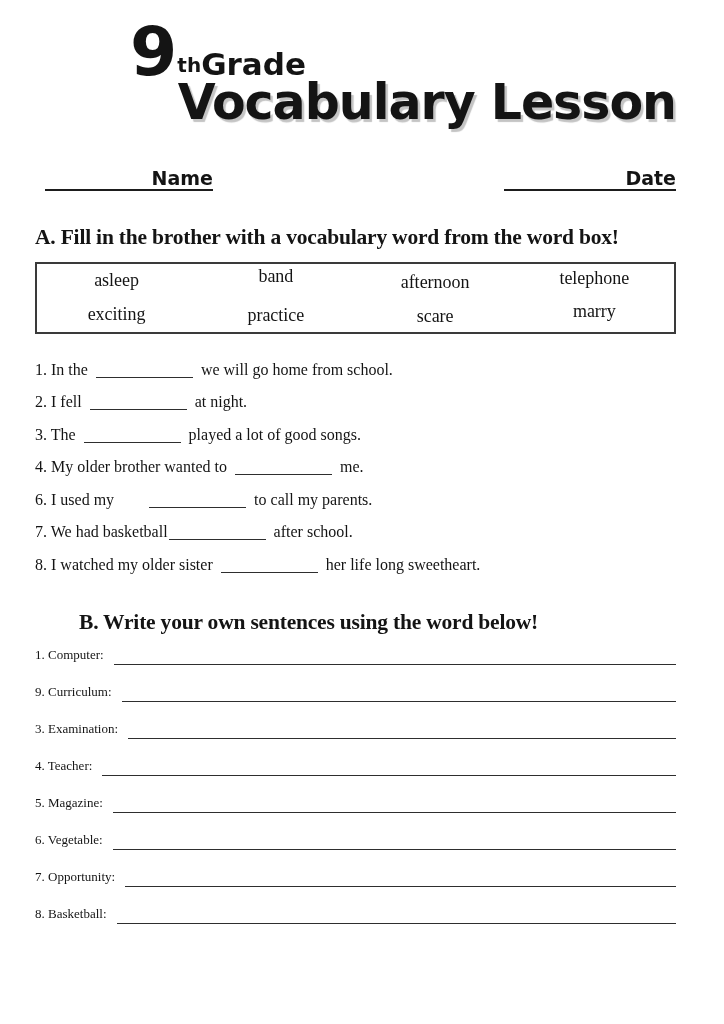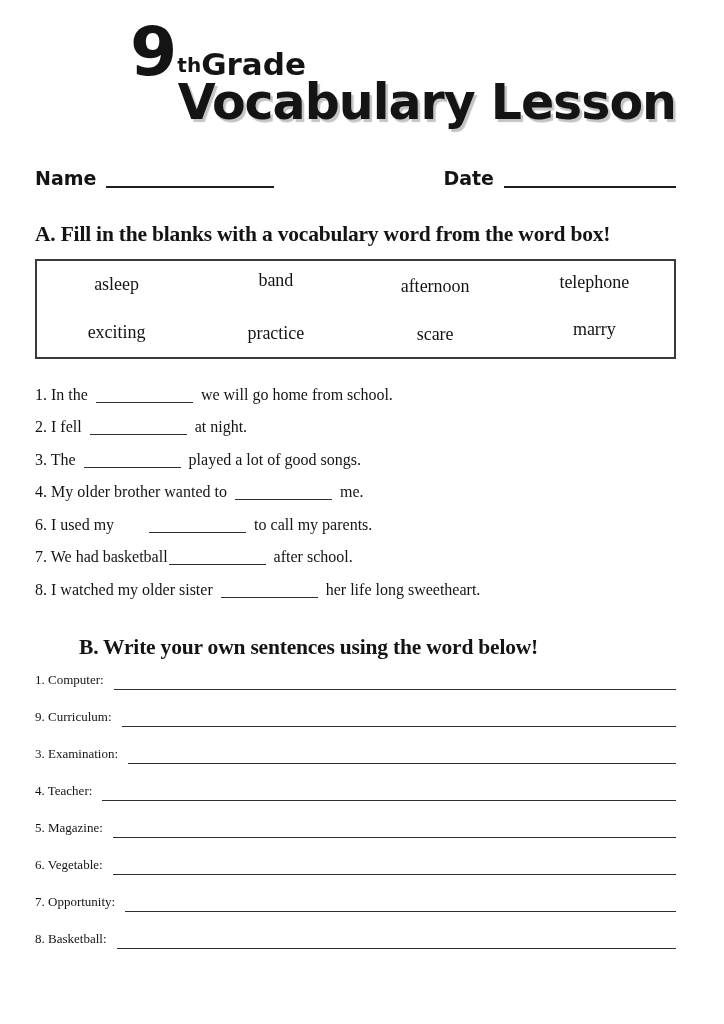--- a/index.html
+++ b/index.html
@@ -36,35 +36,35 @@
     white-space: nowrap;
   }
 
   
   .name-row {
     display: flex; justify-content: space-between;
     margin-top: 36px;
     font-family: "DejaVu Sans", sans-serif;
     font-weight: bold; font-size: 19px;
   }
-  .field { display: flex; align-items: flex-end; }
+  .field { display: flex; align-items: flex-end; flex-direction: column; }
   .field-line { border-bottom: 2px solid #1d1d1d; margin-left: 10px; margin-bottom: 1px; }
   .name-line { width: 168px; }
   .date-line { width: 172px; }
 
   
   .sec-heading { font-size: 21.5px; font-weight: bold; letter-spacing: -0.2px; white-space: nowrap; }
   .a-heading { margin-top: 33px; }
   .b-heading { margin-top: 29px; margin-left: 44px; }
 
   
   .word-box {
     margin-top: 12px;
     border: 2px solid #3a3a3a;
-    height: 100px;
+    height: 72px;
     display: grid;
     grid-template-columns: repeat(4, 1fr);
     grid-template-rows: 1fr 1fr;
     align-items: center; justify-items: center;
     font-size: 18px;
   }
   .word-box span:nth-child(2) { transform: translateY(-4px); }
   .word-box span:nth-child(3) { transform: translateY(2px); }
   .word-box span:nth-child(4) { transform: translateY(-2px); }
   .word-box span:nth-child(6) { transform: translateY(1px); }
@@ -112,21 +112,21 @@
     <span class="field">
       <span>Name</span>
       <span class="field-line name-line"></span>
     </span>
     <span class="field">
       <span>Date</span>
       <span class="field-line date-line"></span>
     </span>
   </div>
 
-  <div class="sec-heading a-heading">A. Fill in the blanks with a vocabulary word from the word box!</div>
+  <div class="sec-heading a-heading">A. Fill in the brother with a vocabulary word from the word box!</div>
 
   <div class="word-box">
     <span>asleep</span>
     <span>band</span>
     <span>afternoon</span>
     <span>telephone</span>
     <span>exciting</span>
     <span>practice</span>
     <span>scare</span>
     <span>marry</span>

